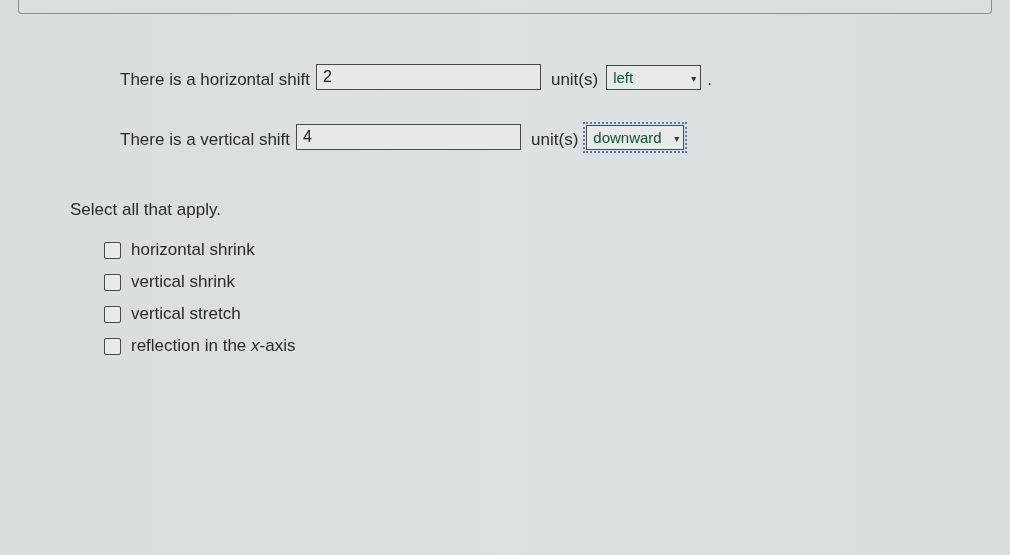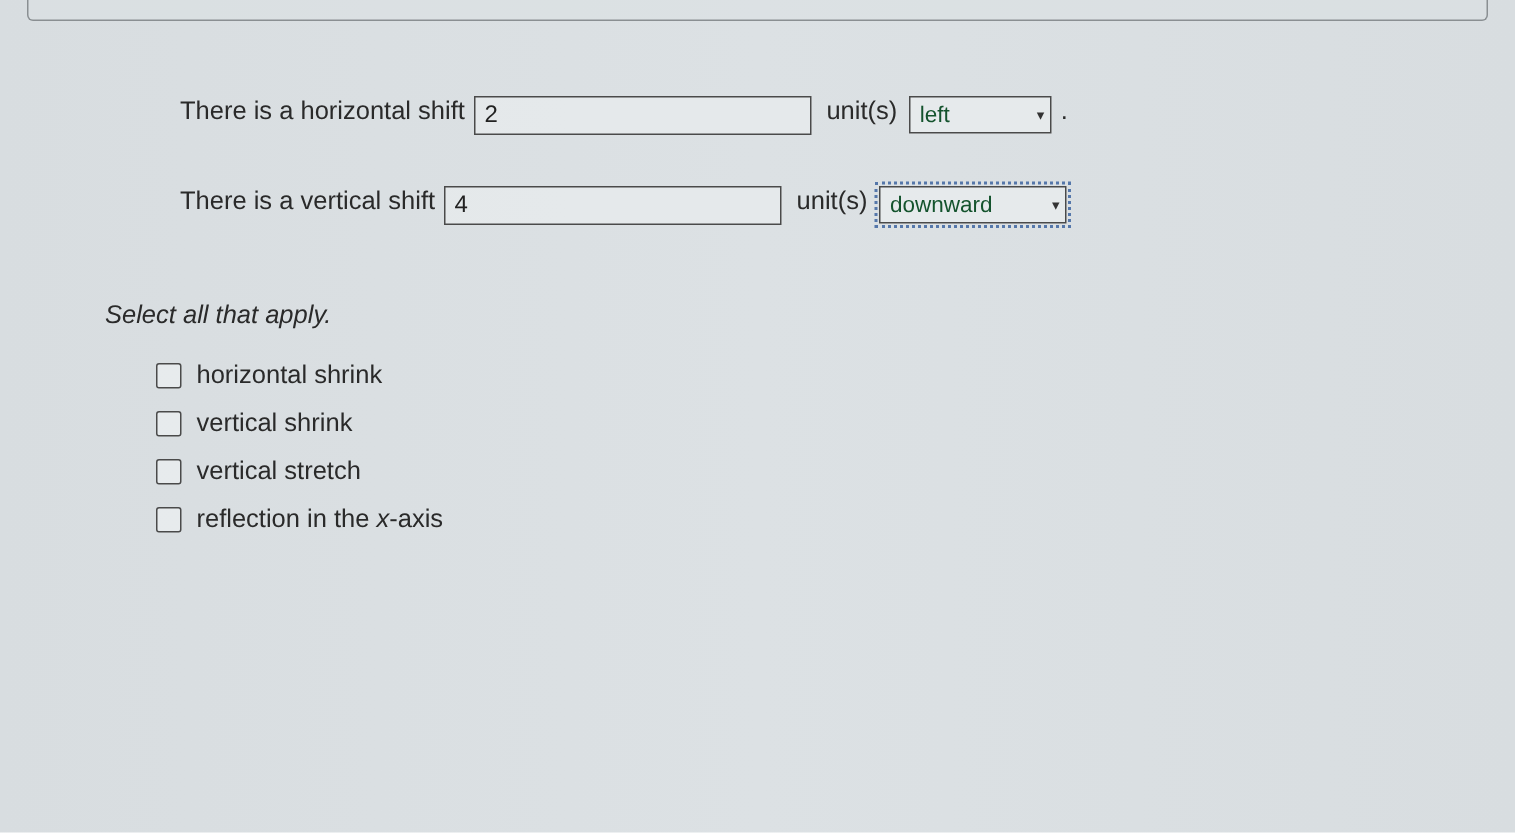--- a/index.html
+++ b/index.html
@@ -23,21 +23,21 @@
       border: 1px solid #8a8f92;
       border-top: none;
       border-radius: 0 0 4px 4px;
       background: rgba(220,225,228,0.5);
     }
     .content {
       padding: 0 70px;
     }
     .shift-row {
       display: flex;
-      align-items: flex-start;
+      align-items: flex-end;
       margin-bottom: 34px;
       padding-left: 50px;
     }
     .shift-label {
       margin-right: 6px;
     }
     .text-input {
       border: 1px solid #4a4a4a;
       background: rgba(235,238,240,0.6);
       font-family: inherit;
@@ -78,21 +78,20 @@
       font-size: 10px;
       color: #333;
     }
     .period {
       margin-left: 6px;
     }
     .select-prompt {
       margin-top: 50px;
       margin-bottom: 16px;
       padding-left: 0;
-      font-style: italic;
     }
     .checkbox-list {
       padding-left: 34px;
       margin-top: 20px;
     }
     .checkbox-row {
       display: flex;
       align-items: center;
       margin-bottom: 12px;
     }
@@ -128,21 +127,21 @@
       <span class="select-arrow">▾</span>
     </span>
     <span class="period">.</span>
   </div>
 
   <div class="shift-row">
     <span class="shift-label">There is a vertical shift</span>
     <input type="text" class="text-input" value="4" style="">
     <span class="units">unit(s)</span>
     <span class="select-wrap focused">
-      <select class="select-box" style="width:125px">
+      <select class="select-box" style="width:98px">
         <option>downward</option>
       </select>
       <span class="select-arrow">▾</span>
     </span>
   </div>
 
   <div class="select-prompt">Select all that apply.</div>
 
   <div class="checkbox-list">
     <div class="checkbox-row">

